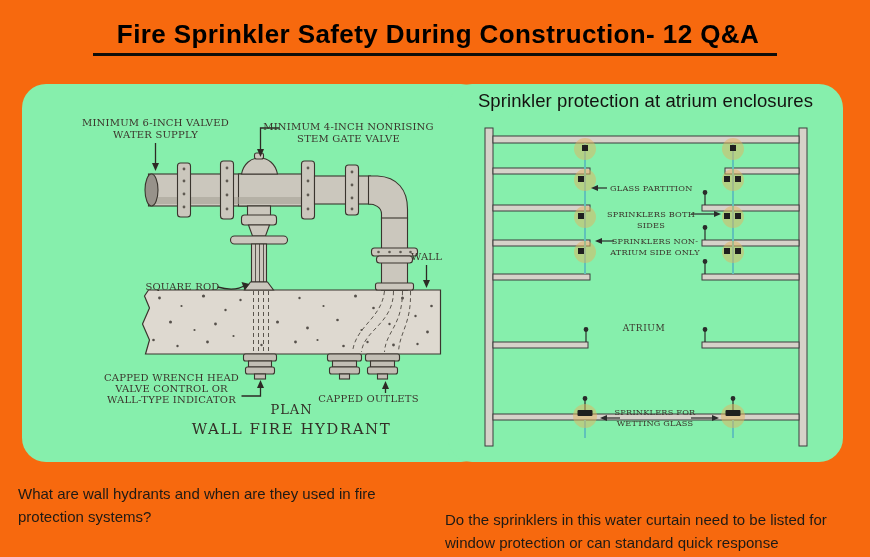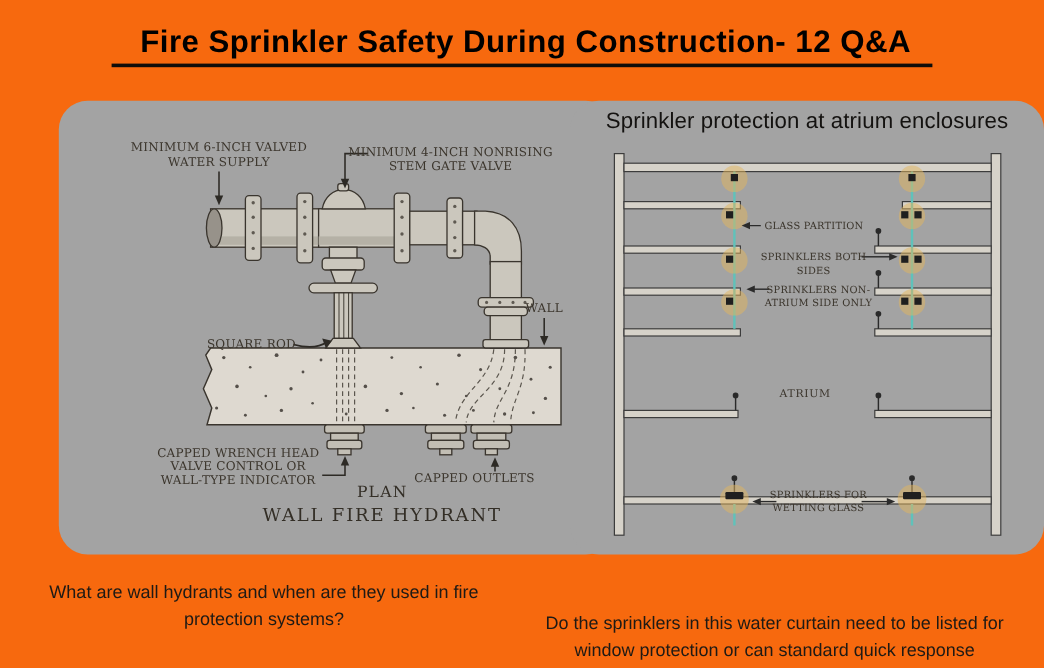--- a/index.html
+++ b/index.html
@@ -8,30 +8,30 @@
     background:#F7690E;
     font-family:"Liberation Sans",sans-serif;
   }
   .canvas{position:relative;width:870px;height:557px;background:#F7690E;}
   .title-wrap{position:absolute;top:19px;left:0;width:100%;text-align:center;}
   .title-wrap span{
     display:inline-block;font-size:26px;font-weight:800;letter-spacing:.4px;
     color:#000000;border-bottom:3px solid #0f0d0a;padding:0 18px 3px 24px;
     font-family:"Liberation Sans",sans-serif;
   }
-  .panel{position:absolute;top:84px;height:378px;background:#a3a3a3;border-radius:24px;margin-left:27px;}
+  .panel{position:absolute;top:84px;height:378px;background:#86efac;border-radius:24px;}
   .panel-left{left:22px;width:463px;}
   .panel-right{left:448px;width:395px;}
   svg.diag{position:absolute;left:0;top:0;width:100%;height:100%;display:block;}
   .panel-heading{
     position:absolute;top:6px;left:0;width:100%;text-align:center;z-index:2;
     font-size:18.5px;font-weight:500;color:#141210;letter-spacing:.1px;
   }
   .question{
-    position:absolute;text-align:center;font-size:15px;font-weight:500;
+    position:absolute;font-size:15px;font-weight:500;
     line-height:1.5;color:#1e1a15;
   }
   .q-left{left:18px;top:483px;width:404px;}
   .q-right{left:445px;top:477px;width:401px;margin-top:32px;}
   .dlab{font-family:"DejaVu Serif",serif;fill:#3b352c;font-size:10px;letter-spacing:.2px;}
   .dlab-big{font-family:"DejaVu Serif",serif;fill:#332e26;font-size:13px;letter-spacing:1px;}
   .dlab-cap{font-family:"DejaVu Serif",serif;fill:#332e26;font-size:15px;letter-spacing:1.5px;}
   .rlab{font-family:"DejaVu Serif",serif;fill:#3b352c;font-size:8.2px;letter-spacing:.2px;}
   .rlab-mid{font-family:"DejaVu Serif",serif;fill:#3b352c;font-size:9px;letter-spacing:.6px;}
 </style>

